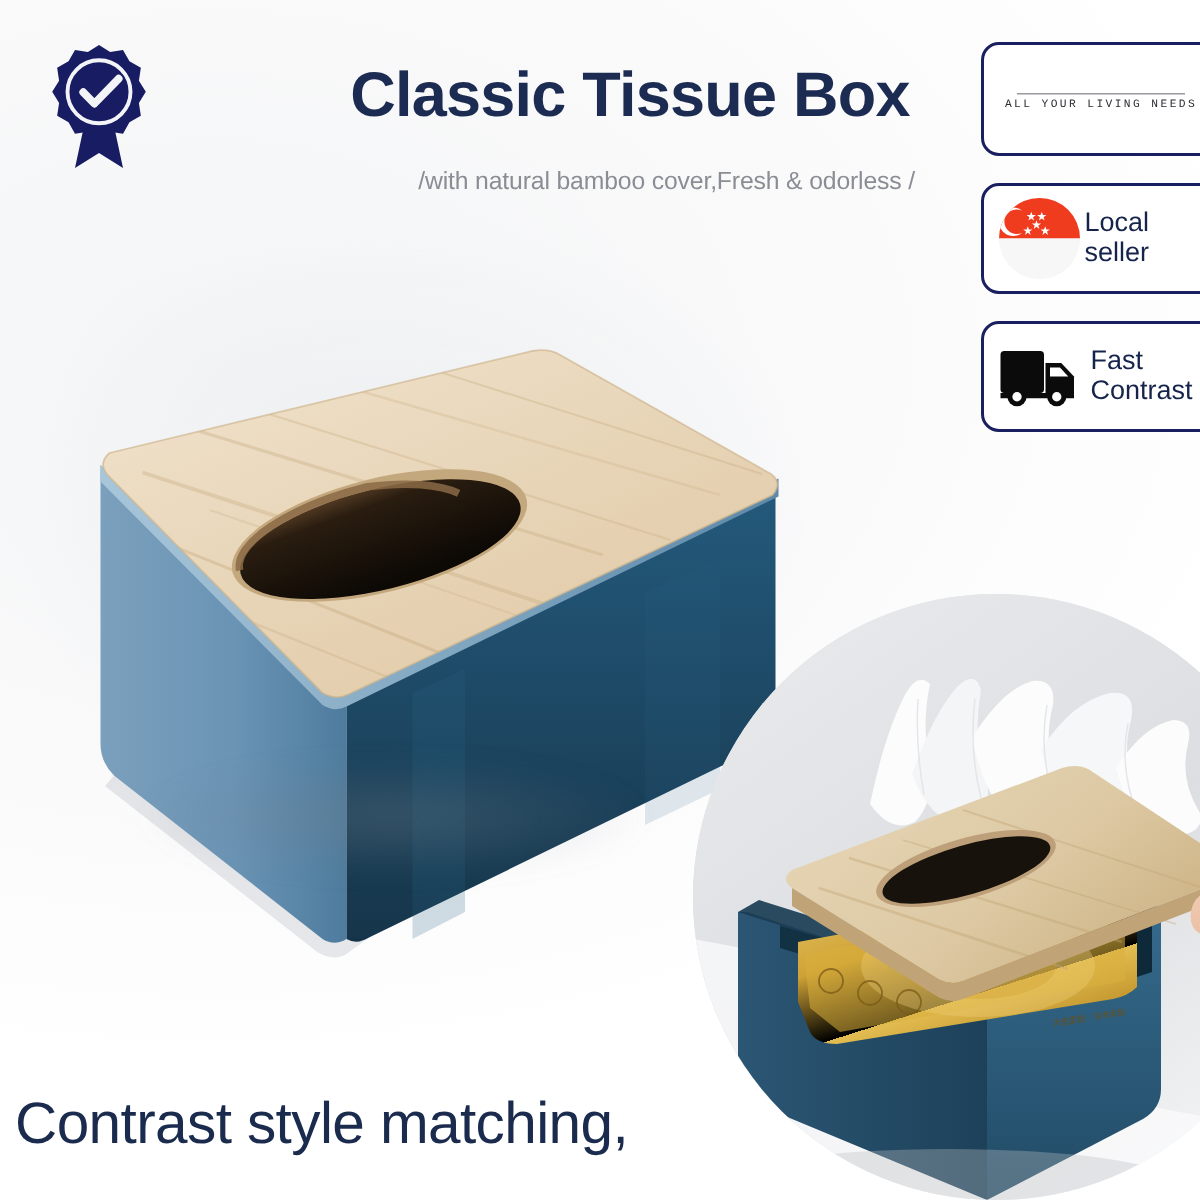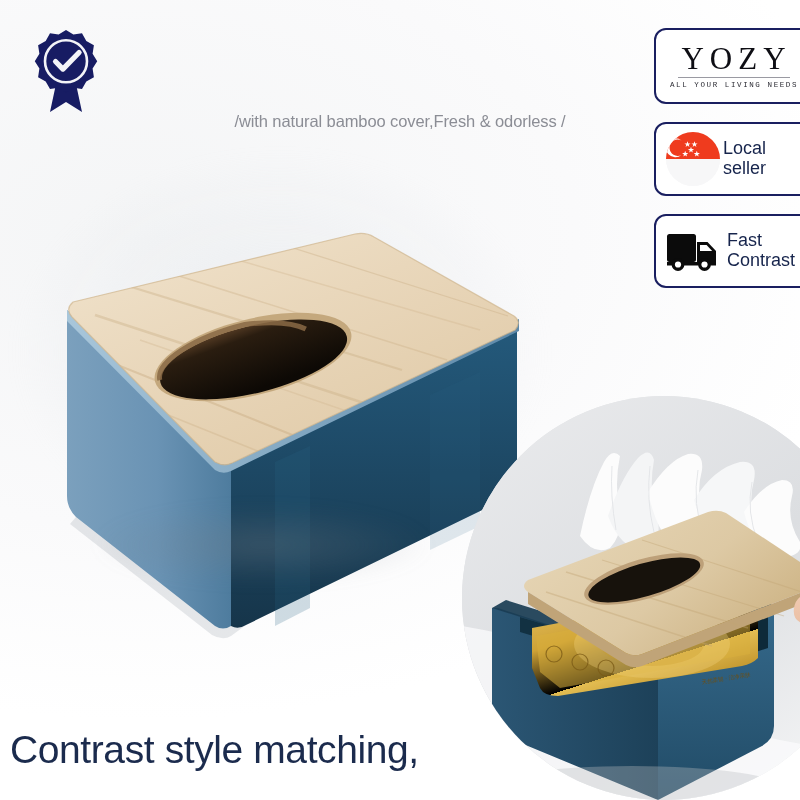--- a/index.html
+++ b/index.html
@@ -54,21 +54,21 @@
     font-weight: 700;
     letter-spacing: -0.5px;
     color: #1b2b52;
     line-height: 1.1;
   }
   .subtitle {
     position: absolute;
     left: 190px;
     top: 112px;
     width: 420px;
-    text-align: center;
+    text-align: right;
     font-size: 16.5px;
     color: #8b8d95;
     letter-spacing: -0.1px;
   }
 
   
   .badge-col {
     position: absolute;
     right: -14px;
     top: 28px;
@@ -206,26 +206,26 @@
     <svg viewBox="0 0 76 90" width="76" height="90">
       <g fill="#171c63">
         <path d="M38 58 L28 58 L22 86 L38 76 L54 86 L48 58 Z"></path>
         <path d="M38 4 l7.4 4.6 8.6-1.3 4.3 7.6 7.6 4.3 -1.3 8.6 4.6 7.4 -4.6 7.4 1.3 8.6 -7.6 4.3 -4.3 7.6 -8.6-1.3 -7.4 4.6 -7.4-4.6 -8.6 1.3 -4.3-7.6 -7.6-4.3 1.3-8.6 -4.6-7.4 4.6-7.4 -1.3-8.6 7.6-4.3 4.3-7.6 8.6 1.3 Z"></path>
       </g>
       <circle cx="38" cy="35.2" r="21" fill="none" stroke="#f3f4f8" stroke-width="2.6"></circle>
       <path d="M27.5 35.5 l7.4 7.6 16.2 -16.6" fill="none" stroke="#f3f4f8" stroke-width="5.2" stroke-linecap="round" stroke-linejoin="round"></path>
     </svg>
   </div>
 
+  <div class="title">Classic Tissue Box</div>
   <div class="subtitle">/with natural bamboo cover,Fresh &amp; odorless /</div>
 
   <div class="badge-col">
 
     <div class="badge badge-logo">
-      <div class="logo-word">YOZY</div>
       <div class="logo-rule"></div>
       <div class="logo-tag">ALL YOUR LIVING NEEDS</div>
     </div>
 
     <div class="badge">
       <div class="flag-circle">
         <div class="flag-top"></div>
         <div class="flag-bottom"></div>
         <svg viewBox="0 0 54 54" width="54" height="54" style="position:absolute;left:0;top:0;">
           <path d="M15.5 8.5 a9.5 9.5 0 1 0 0 14.6 a8.2 8.2 0 1 1 0 -14.6 Z" fill="#ffffff"></path>

